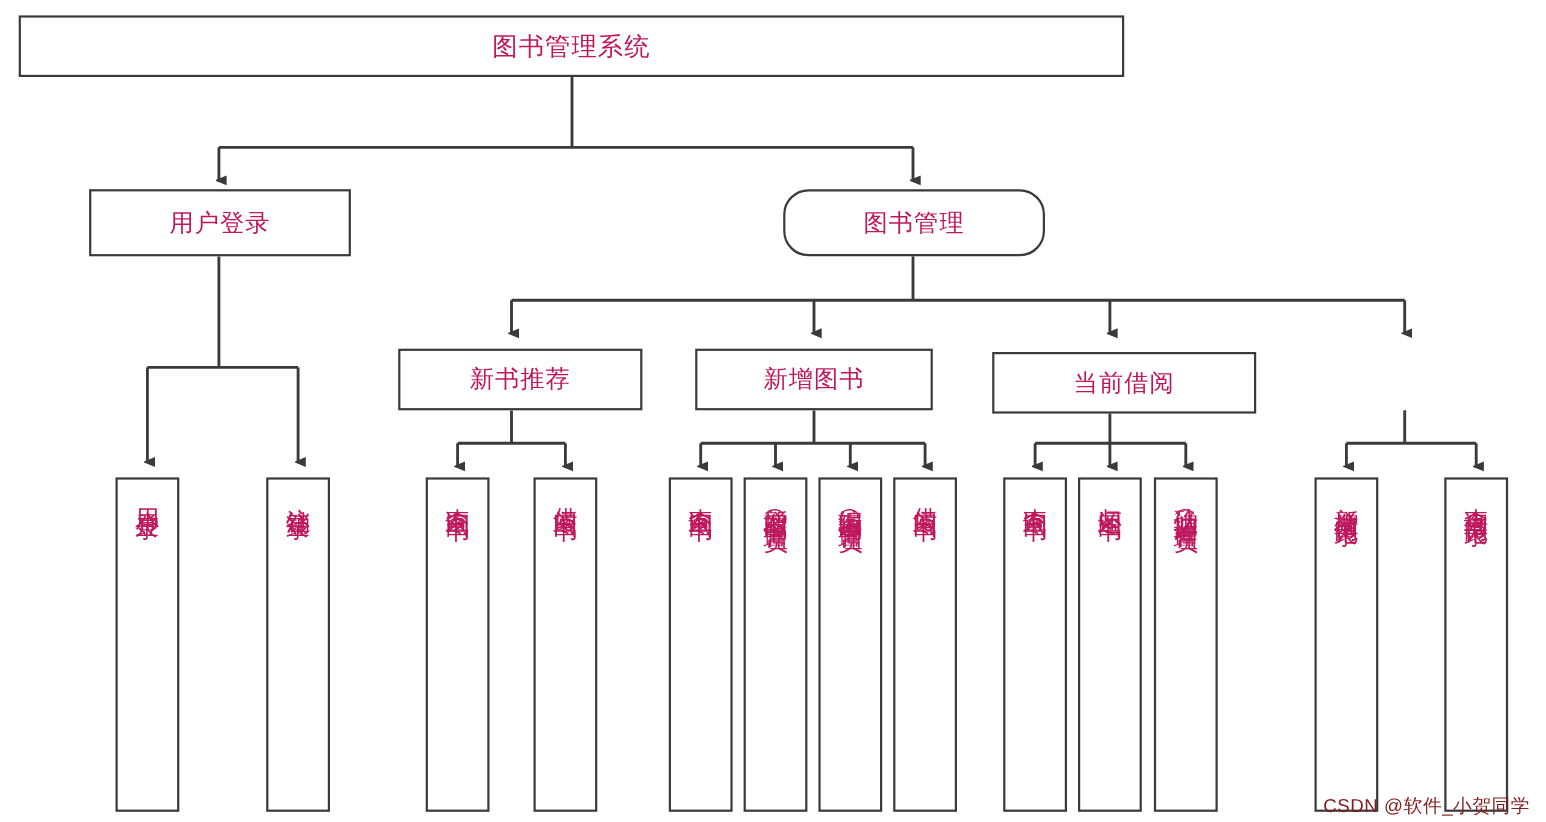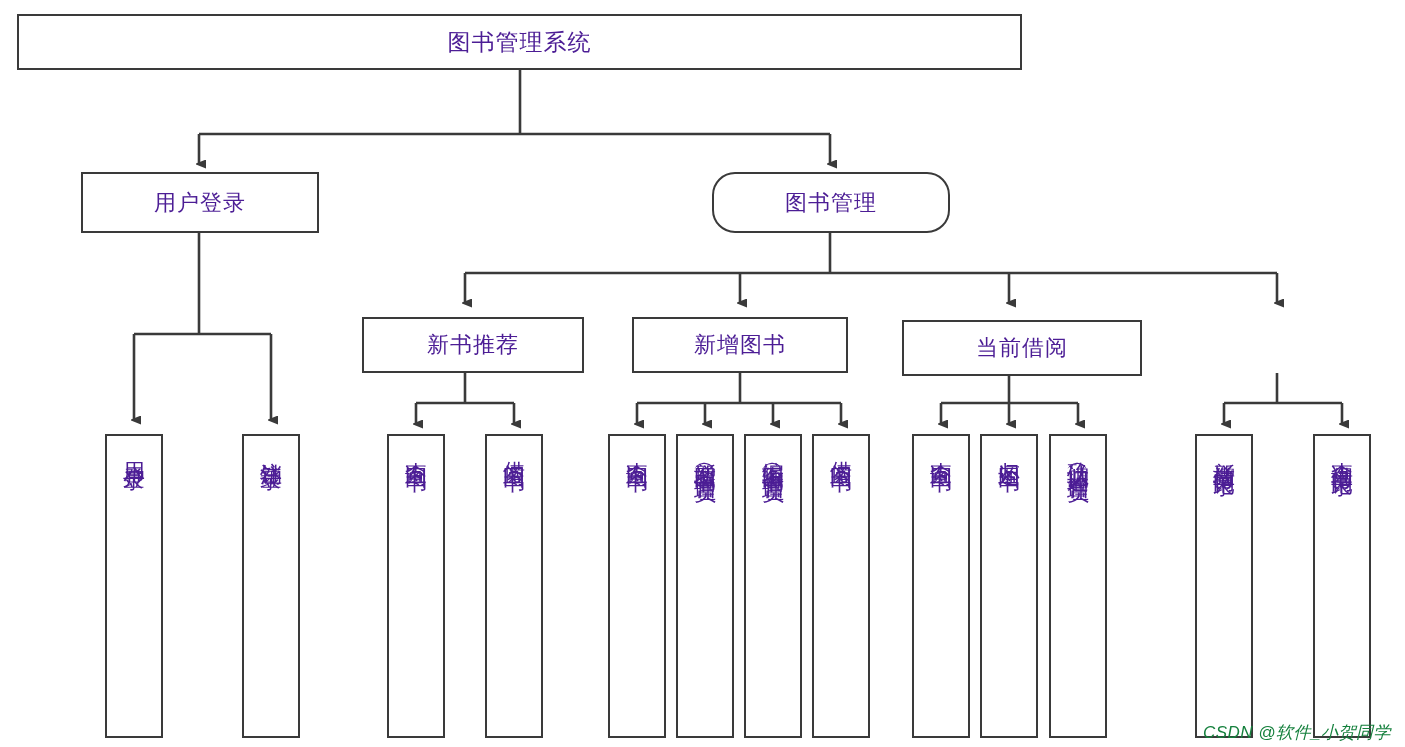--- a/index.html
+++ b/index.html
@@ -26,21 +26,21 @@
     pointer-events: none;
   }
   .node {
     position: absolute;
     box-sizing: border-box;
     background: #ffffff;
     border: 2px solid #3a3a3a;
     display: flex;
     align-items: center;
     justify-content: center;
-    color: #4c1d95;
+    color: #be185d;
   }
   .node .lbl {
     display: block;
     text-align: center;
     line-height: 1.05;
     white-space: nowrap;
   }
   
   .node.h .lbl {
     font-size: 22px;
@@ -62,24 +62,23 @@
     font-size: 22px;
     letter-spacing: 3px;
     line-height: 1;
     white-space: nowrap;
   }
   .watermark {
     position: absolute;
     right: 14px;
     bottom: 3px;
     font-size: 17px;
-    color: #15803d;
+    color: #7f1d1d;
     letter-spacing: 0.5px;
     white-space: nowrap;
-    font-style: italic;
   }
 </style>
 </head>
 <body>
 
 <div id="canvas">
 
   <svg class="edges" viewBox="0 0 1405 747" xmlns="http://www.w3.org/2000/svg">
     <defs>
       <marker id="arrow" markerWidth="10" markerHeight="10" refX="4.5" refY="7" orient="auto" markerUnits="userSpaceOnUse">

